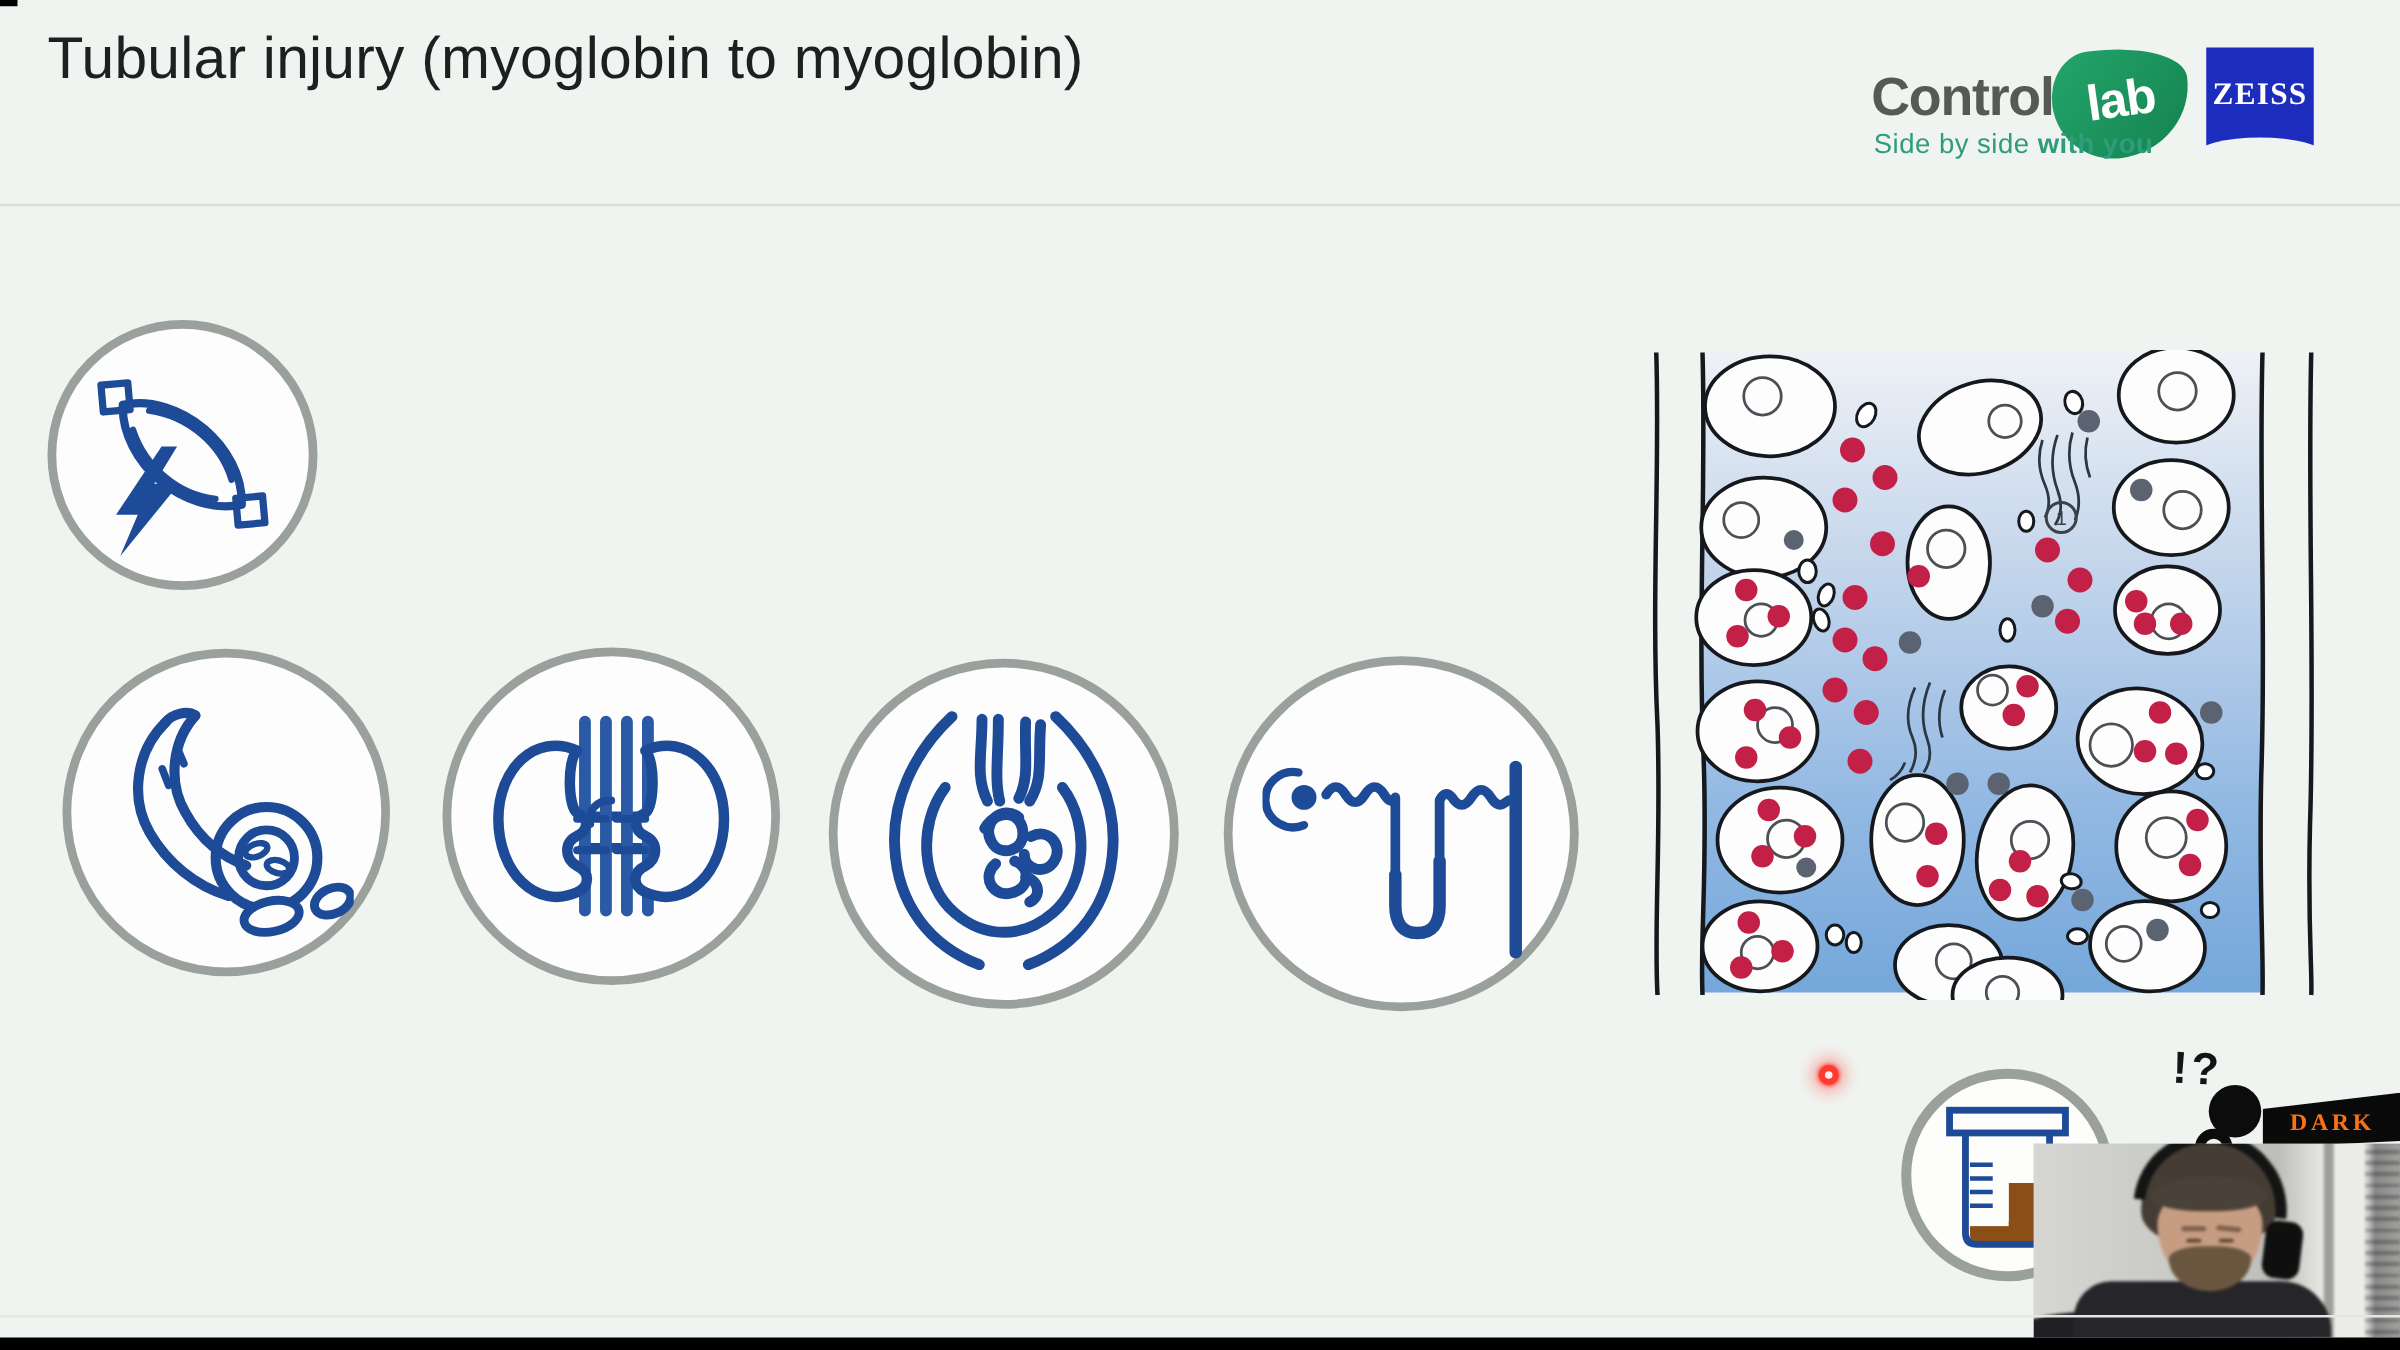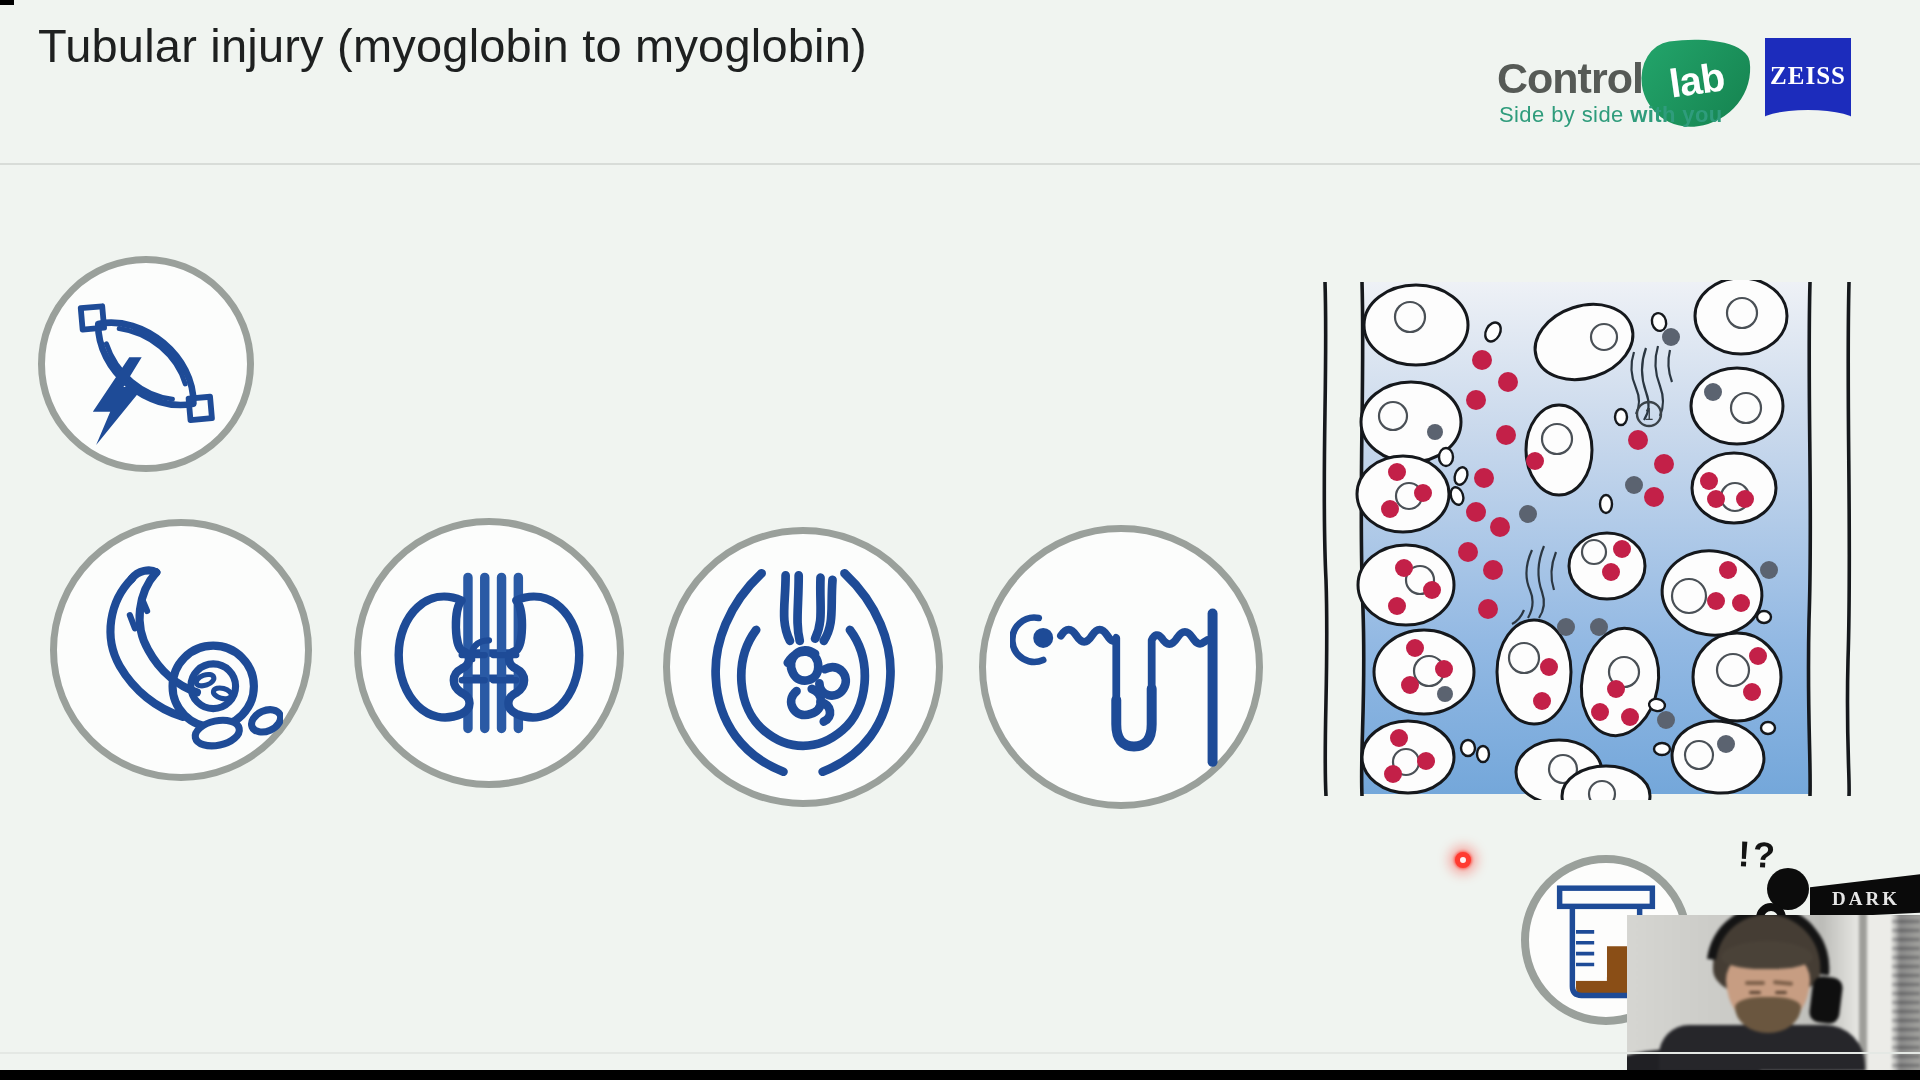--- a/index.html
+++ b/index.html
@@ -56,21 +56,21 @@
          box-shadow:0 0 12px 6px rgba(255,60,50,.4),0 0 3px 1px rgba(255,60,50,.8);}
   .sample{position:absolute;left:1521px;top:855px;width:170px;height:170px;border:8px solid var(--ring);
          border-radius:50%;background:#fdfdfc;display:flex;align-items:center;justify-content:center;}
   .exq{position:absolute;left:1738px;top:834px;font-size:36px;font-weight:700;color:#141414;
        letter-spacing:3px;transform:rotate(3deg);}
   .head-dot{position:absolute;left:1767px;top:868px;width:42px;height:42px;border-radius:50%;background:#0c0c0c;}
   .head-ring{position:absolute;left:1756px;top:903px;width:30px;height:30px;border-radius:50%;
        border:8px solid #0c0c0c;background:transparent;}
   .dark-banner{position:absolute;left:1810px;top:874px;width:112px;height:44px;background:var(--banner);
        clip-path:polygon(0 30%,100% 0%,100% 88%,0 100%);display:flex;align-items:center;justify-content:center;}
-  .dark-banner span{color:#e5e5e5;font-family:"Liberation Serif",serif;font-weight:700;font-size:19px;
+  .dark-banner span{color:#f97316;font-family:"Liberation Serif",serif;font-weight:700;font-size:19px;
        letter-spacing:3px;margin-top:6px;}
 
   
   .webcam{position:absolute;left:1627px;top:915px;width:293px;height:155px;overflow:hidden;background:#c6c6c2;}
   .photo{position:absolute;inset:-4px;filter:blur(1.4px);}
   .wc-bg{position:absolute;inset:0;background:linear-gradient(90deg,#d6d6d2 0%,#cdcdc9 26%,#c6c6c2 52%,
         #bcbcb8 66%,#d8d8d4 74%,#ececE8 80%,#ececE8 90%,#707072 92%,#a3a39f 100%);}
   .wc-blinds{position:absolute;left:269px;top:0;width:28px;height:160px;
         background:repeating-linear-gradient(180deg,rgba(88,88,90,.55) 0 3px,rgba(170,170,166,.4) 3px 9px);}
   .wc-frame{position:absolute;left:236px;top:0;width:8px;height:160px;background:#9e9e9a;}

